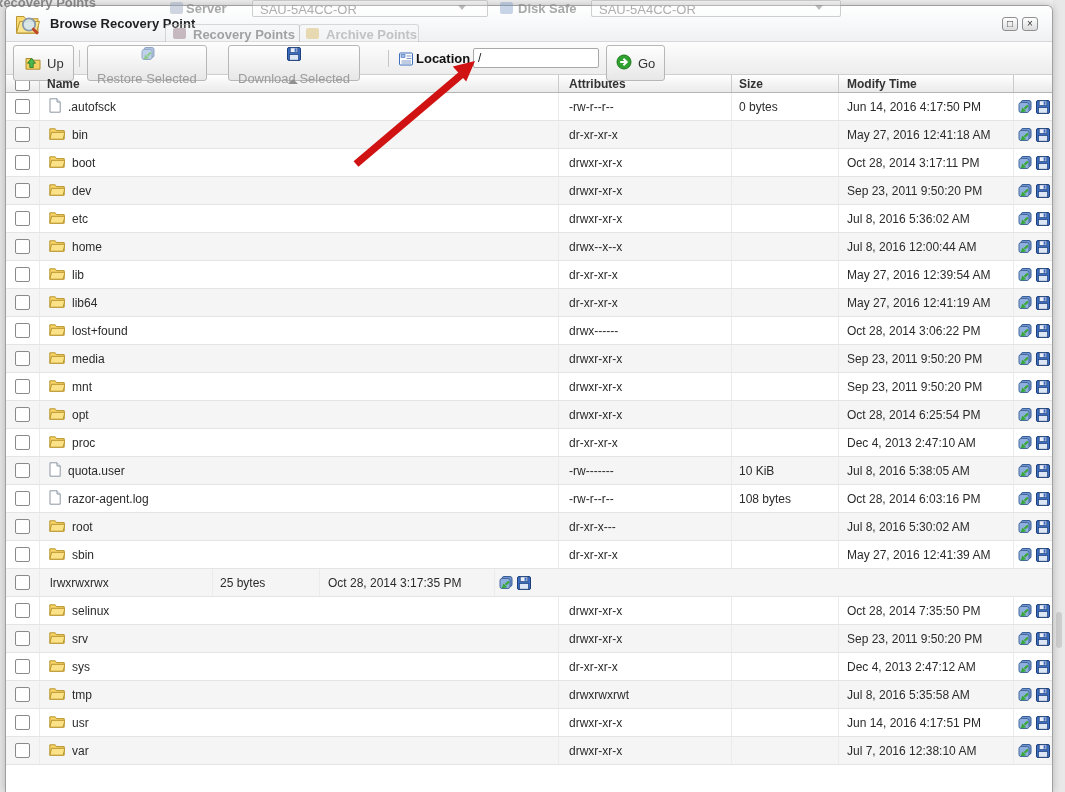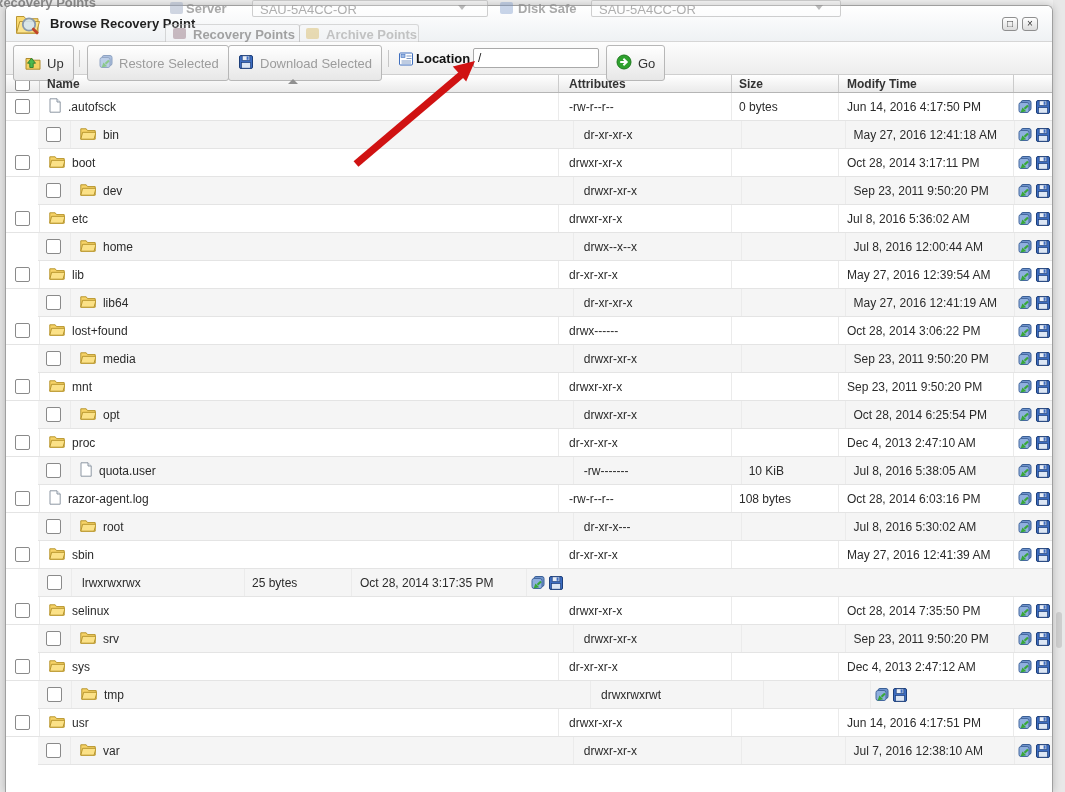--- a/index.html
+++ b/index.html
@@ -36,35 +36,35 @@
   .winbtn{position:absolute;top:11px;width:16px;height:14px;border:1px solid #8f8f8f;border-radius:3px;
           background:linear-gradient(#fff,#dcdcdc);font-size:10px;line-height:12px;text-align:center;
           color:#333;box-sizing:border-box;cursor:default;}
   .btn-max{right:34px;} .btn-close{right:14px;}
 
   .toolbar{position:relative;height:34px;border-top:1px solid #d6d6d6;border-bottom:1px solid #cfcfcf;
            background:linear-gradient(#fdfdfd,#ededed);box-sizing:border-box;}
   .tbtn{position:absolute;top:3px;height:36px;border:1px solid #b7b7b7;border-radius:3px;
         background:linear-gradient(#ffffff,#e7e7e7);display:flex;align-items:center;gap:6px;
         padding:0 9px;box-sizing:border-box;font-size:13px;color:#333;}
-  .tbtn.disabled{color:#9c9c9c;}
+  .tbtn.disabled{color:#9c9c9c;flex-direction:column;}
   .tsep{position:absolute;top:8px;width:1px;height:17px;background:#c6c6c6;}
   .loc-ico{position:absolute;left:392px;top:9px;}
   .loc-label{position:absolute;left:410px;top:9px;font-weight:bold;font-size:13px;color:#111;}
   .loc-input{position:absolute;left:467px;top:6px;width:126px;height:20px;border:1px solid #a9a9a9;
              border-radius:2px;padding:0 4px;font-size:12px;font-family:"Liberation Sans",sans-serif;
              box-sizing:border-box;color:#222;}
 
   
   .ghead{display:flex;height:18px;background:linear-gradient(#ffffff,#eaeaea);
          border-bottom:1px solid #b5b5b5;box-sizing:border-box;font-weight:bold;color:#333;}
   .ghead .cell{border-right:1px solid #cbcbcb;display:flex;align-items:center;box-sizing:border-box;}
   .grid-body{position:relative;background:#fff;}
   .row{display:flex;height:28px;border-bottom:1px solid #e4e4e4;box-sizing:border-box;background:#fff;}
-  .row.alt{background:#f5f5f5;margin-left:32px;}
+  .row.alt{background:#f5f5f5;}
   .row .cell{border-right:1px solid #ebebeb;display:flex;align-items:center;box-sizing:border-box;
              white-space:nowrap;overflow:hidden;}
   .c-cb{width:34px;justify-content:center;}
   .c-name{width:519px;padding-left:9px;gap:7px;position:relative;}
   .c-attr{width:173px;padding-left:10px;}
   .c-size{width:107px;padding-left:7px;}
   .c-mod{width:175px;padding-left:8px;}
   .c-act{width:38px;border-right:none !important;justify-content:center;gap:3px;}
   .cb{width:13px;height:13px;border:1px solid #8a8a8a;border-radius:2px;background:#fff;display:inline-block;}
   .sort-asc{position:absolute;left:248px;top:4px;width:0;height:0;border-left:5px solid transparent;
@@ -971,20 +971,21 @@
         <svg width="16" height="13" viewBox="0 0 16 13">
           <path d="M.8 1.8 h5.4 l1.3 1.8 H15.2 v8.6 H.8 z" fill="#f7d368" stroke="#b8962e"></path>
           <path d="M.8 12.2 L2.6 5.3 H16 L14 12.2 z" fill="#fbe187" stroke="#b8962e"></path>
         </svg>
       </span>
 
       <span class="txt">tmp</span>
     </div>
     <div class="cell c-attr">drwxrwxrwt</div>
     <div class="cell c-size"></div>
+    <div class="cell c-mod">Jul 8, 2016 5:35:58 AM</div>
     <div class="cell c-act">
       <span class="act-btn">
         <svg width="16" height="16" viewBox="0 0 16 16">
           <rect x="5" y="1.5" width="10" height="10" rx="2" fill="#6f94cd" stroke="#3a5f96"></rect>
           <rect x="3" y="3.5" width="10" height="10" rx="2" fill="#8fb0de" stroke="#46699f"></rect>
           <path d="M12 6.5 L8.5 9.8" stroke="#38a838" stroke-width="2.2"></path>
           <polygon points="4.6,13.6 10.2,12.2 6.4,8.6" fill="#38a838"></polygon>
         </svg>
       </span>
       <span class="act-btn">

